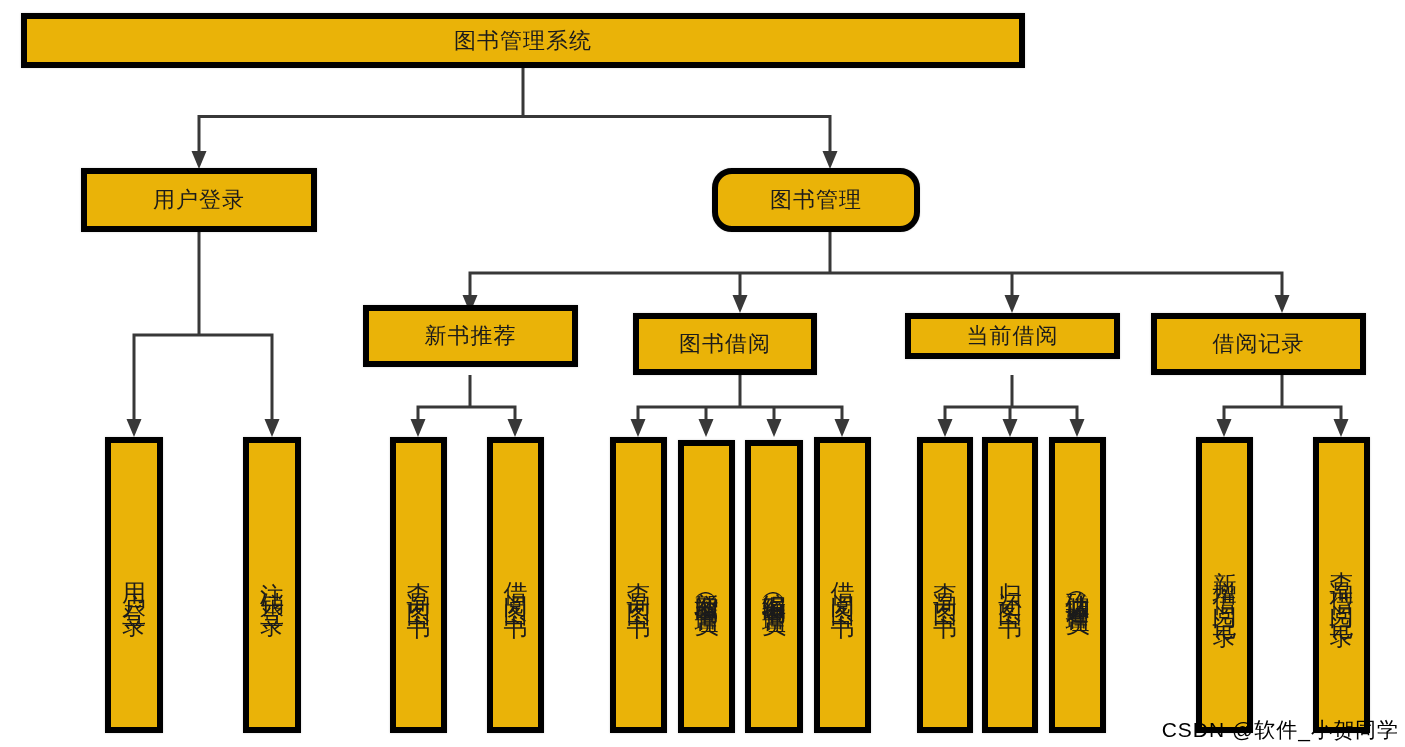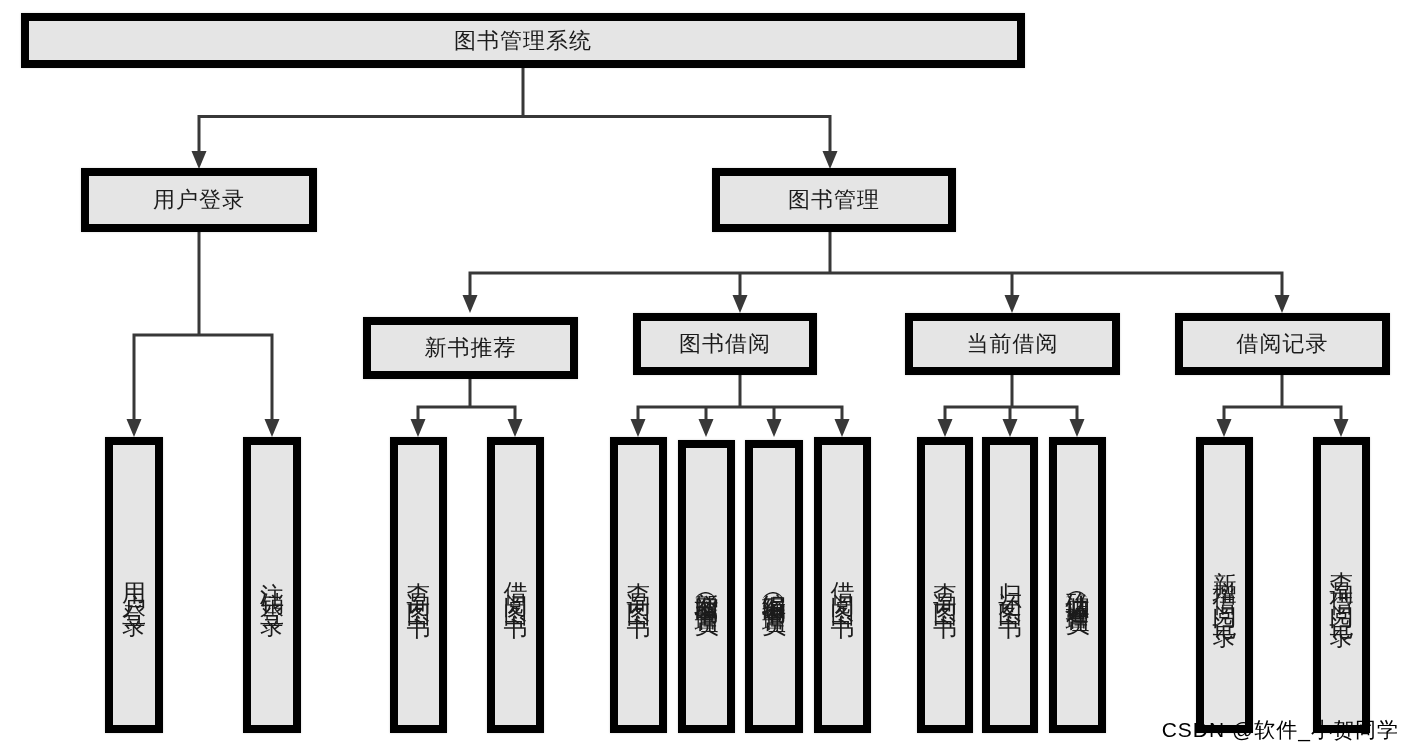--- a/index.html
+++ b/index.html
@@ -8,22 +8,22 @@
     width:1405px;height:747px;
     background:#ffffff;
     font-family:"Liberation Sans",sans-serif;
     color:#1b1b1b;
     overflow:hidden;
   }
   .connectors{position:absolute;left:0;top:0;z-index:1;}
   .node{
     position:absolute;
     box-sizing:border-box;
-    background:#e5e5e5;
-    border:8px solid #000000;
+    background:#eab308;
+    border:6px solid #000000;
     display:flex;
     align-items:center;
     justify-content:center;
     z-index:2;
     box-shadow:0 0 2px rgba(0,0,0,.18);
     text-align:center;
   }
   .hlabel{
     font-size:22px;
     letter-spacing:1px;
@@ -93,34 +93,34 @@
     </g>
   </svg>
 
   <div class="node" style="left:21px;top:13px;width:1004px;height:55px;">
     <span class="hlabel">图书管理系统</span>
   </div>
 
   <div class="node" style="left:81px;top:168px;width:236px;height:64px;">
     <span class="hlabel">用户登录</span>
   </div>
-  <div class="node" style="left:712px;top:168px;width:244px;height:64px;">
+  <div class="node" style="left:712px;top:168px;width:208px;height:64px;border-radius:20px;">
     <span class="hlabel">图书管理</span>
   </div>
 
-  <div class="node" style="left:363px;top:317px;width:215px;height:62px;">
+  <div class="node" style="left:363px;top:305px;width:215px;height:62px;">
     <span class="hlabel">新书推荐</span>
   </div>
   <div class="node" style="left:633px;top:313px;width:184px;height:62px;">
     <span class="hlabel">图书借阅</span>
   </div>
-  <div class="node" style="left:905px;top:313px;width:215px;height:62px;">
+  <div class="node" style="left:905px;top:313px;width:215px;height:46px;">
     <span class="hlabel">当前借阅</span>
   </div>
-  <div class="node" style="left:1175px;top:313px;width:215px;height:62px;">
+  <div class="node" style="left:1151px;top:313px;width:215px;height:62px;">
     <span class="hlabel">借阅记录</span>
   </div>
 
   <div class="node" style="left:105px;top:437px;width:58px;height:296px;">
     <span class="vtext vs">用户登录</span>
   </div>
   <div class="node" style="left:243px;top:437px;width:58px;height:296px;">
     <span class="vtext vs">注销登录</span>
   </div>
 

